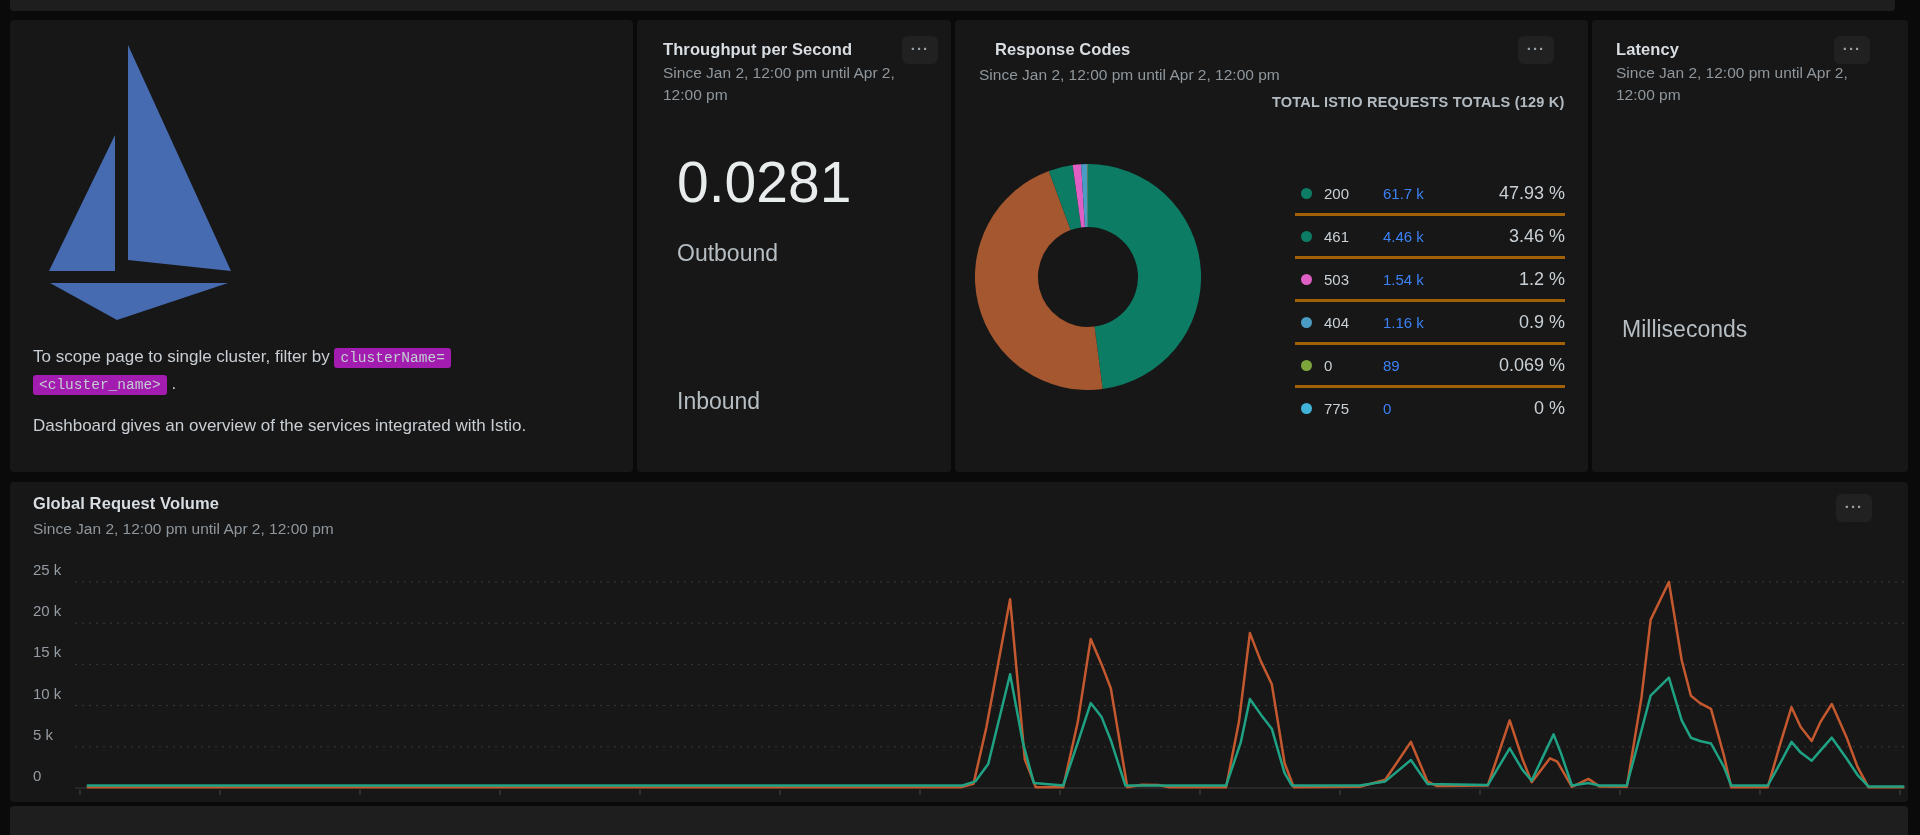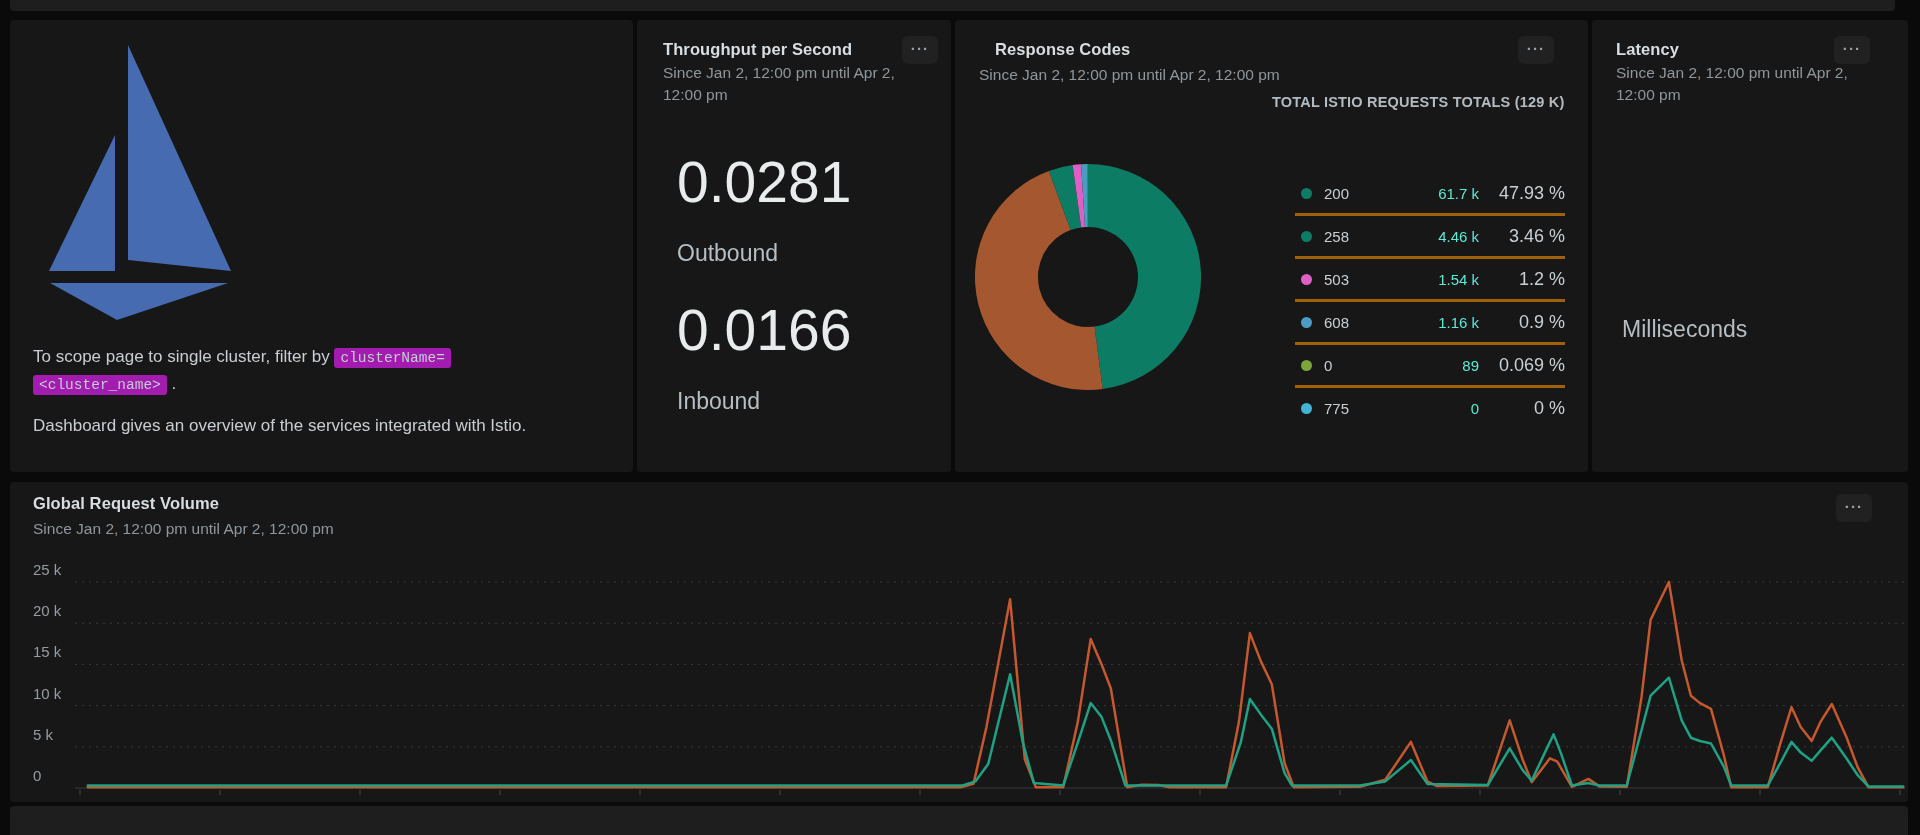--- a/index.html
+++ b/index.html
@@ -15,21 +15,21 @@
   .biglabel{position:absolute;font-size:23px;color:#b6bec3;line-height:1;}
   .infotext{position:absolute;font-size:17px;color:#c8ced3;line-height:1.6;}
   .coderef{font-family:"Liberation Mono","DejaVu Sans Mono",monospace;font-size:14.5px;color:#c4cdd2;
     background:#a21caf;border-radius:3px;padding:2px 6px;}
   .tbl-title{position:absolute;font-size:14.5px;font-weight:bold;color:#b3bbc2;line-height:1.45;letter-spacing:.2px;}
   .legend-rows{position:absolute;}
   .lrow{height:40px;display:flex;align-items:center;border-bottom:3px solid #a16207;}
   .lrow:last-child{border-bottom:none;}
   .ldot{width:11px;height:11px;border-radius:50%;margin-left:6px;flex:0 0 auto;}
   .lcode{font-size:15px;color:#c9d0d5;margin-left:12px;flex:1 1 auto;}
-  .lcount{font-size:15px;color:#5eead4;width:96px;text-align:right;flex:0 0 auto;}
+  .lcount{font-size:15px;color:#3b82f6;width:96px;flex:0 0 auto;}
   .lpct{font-size:18px;color:#c9d0d5;width:86px;text-align:right;flex:0 0 auto;}
   svg{display:block;}
 </style>
 </head>
 <body>
 
 <div class="strip" style="left:10px;top:0;width:1885px;height:11px;border-radius:0 0 4px 4px;"></div>
 
 <div class="panel" style="left:10px;top:20px;width:623px;height:452px;">
   <svg style="position:absolute;left:37px;top:25px;" width="185" height="275" viewBox="0 0 185 275">
@@ -43,21 +43,20 @@
   </div>
   <div class="infotext" style="left:23px;top:392px;width:580px;">Dashboard gives an overview of the services integrated with Istio.</div>
 </div>
 
 <div class="panel" style="left:637px;top:20px;width:314px;height:452px;">
   <div class="ptitle" style="left:26px;top:20px;">Throughput per Second</div>
   <div class="psub" style="left:26px;top:42px;width:235px;">Since Jan 2, 12:00 pm until Apr 2, 12:00 pm</div>
   <div class="menu-btn" style="right:13px;top:16px;">...</div>
   <div class="bignum" style="left:40px;top:134px;">0.0281</div>
   <div class="biglabel" style="left:40px;top:222px;">Outbound</div>
-  <div class="bignum" style="left:40px;top:282px;">0.0166</div>
   <div class="biglabel" style="left:40px;top:370px;">Inbound</div>
 </div>
 
 <div class="panel" style="left:955px;top:20px;width:633px;height:452px;">
   <div class="ptitle" style="left:40px;top:20px;">Response Codes</div>
   <div class="psub" style="left:24px;top:44px;width:580px;">Since Jan 2, 12:00 pm until Apr 2, 12:00 pm</div>
   <div class="menu-btn" style="right:34px;top:16px;">...</div>
   <svg style="position:absolute;left:20px;top:144px;" width="226" height="226" viewBox="0 0 226 226">
       <path d="M 113.00,0.00 A 113 113 0 0 1 127.65,225.05 L 119.48,162.58 A 50 50 0 0 0 113.00,63.00 Z" fill="#0d7c65"></path>
       <path d="M 127.65,225.05 A 113 113 0 0 1 73.86,6.99 L 95.68,66.09 A 50 50 0 0 0 119.48,162.58 Z" fill="#a5572f"></path>
@@ -69,33 +68,33 @@
   <div class="tbl-title" style="left:317px;top:72px;width:295px;">TOTAL ISTIO REQUESTS TOTALS (129 K)</div>
   <div class="legend-rows" style="left:340px;top:153px;width:270px;">
       <div class="lrow">
         <span class="ldot" style="background: rgb(13, 124, 101);"></span>
         <span class="lcode">200</span>
         <span class="lcount">61.7 k</span>
         <span class="lpct">47.93 %</span>
       </div>
       <div class="lrow">
         <span class="ldot" style="background: rgb(13, 124, 101);"></span>
-        <span class="lcode">258</span>
+        <span class="lcode">461</span>
         <span class="lcount">4.46 k</span>
         <span class="lpct">3.46 %</span>
       </div>
       <div class="lrow">
         <span class="ldot" style="background: rgb(224, 95, 196);"></span>
         <span class="lcode">503</span>
         <span class="lcount">1.54 k</span>
         <span class="lpct">1.2 %</span>
       </div>
       <div class="lrow">
         <span class="ldot" style="background: rgb(75, 156, 196);"></span>
-        <span class="lcode">608</span>
+        <span class="lcode">404</span>
         <span class="lcount">1.16 k</span>
         <span class="lpct">0.9 %</span>
       </div>
       <div class="lrow">
         <span class="ldot" style="background: rgb(126, 164, 60);"></span>
         <span class="lcode">0</span>
         <span class="lcount">89</span>
         <span class="lpct">0.069 %</span>
       </div>
       <div class="lrow">

